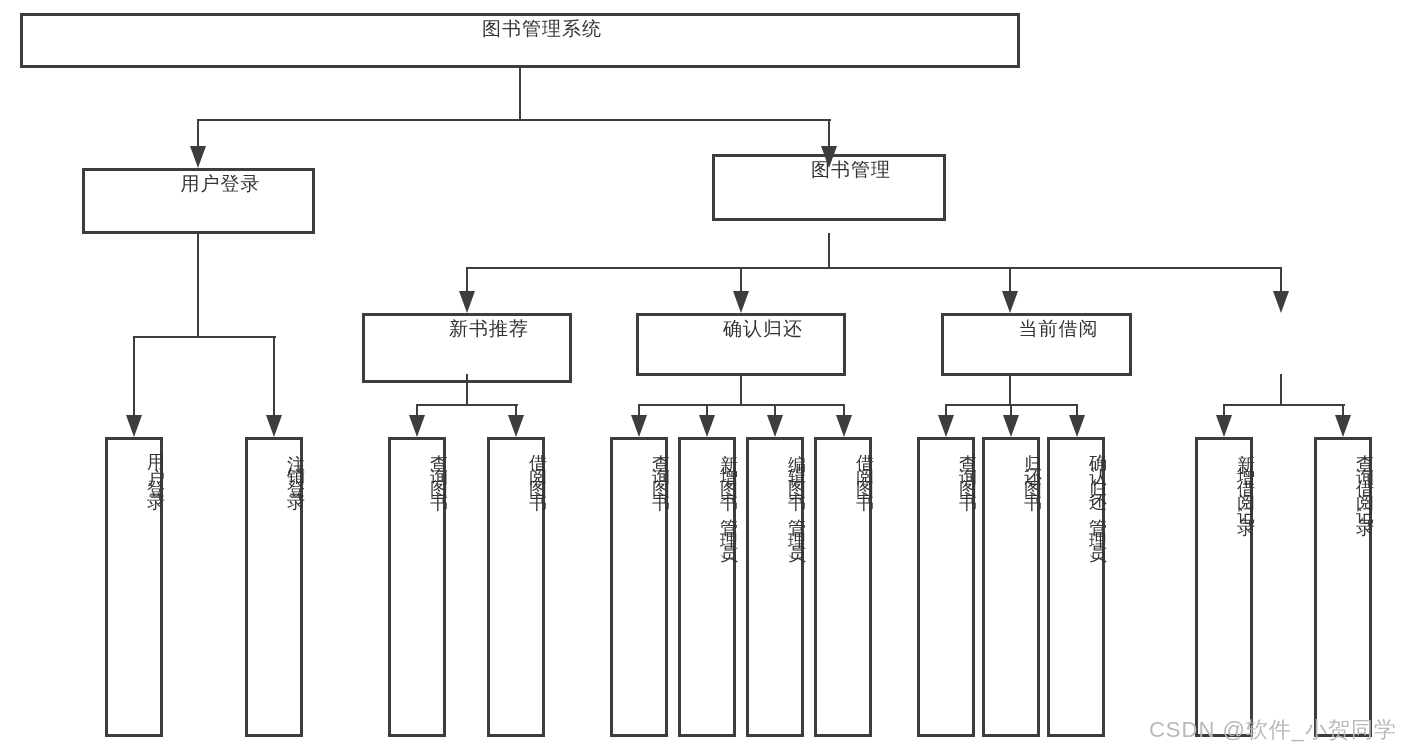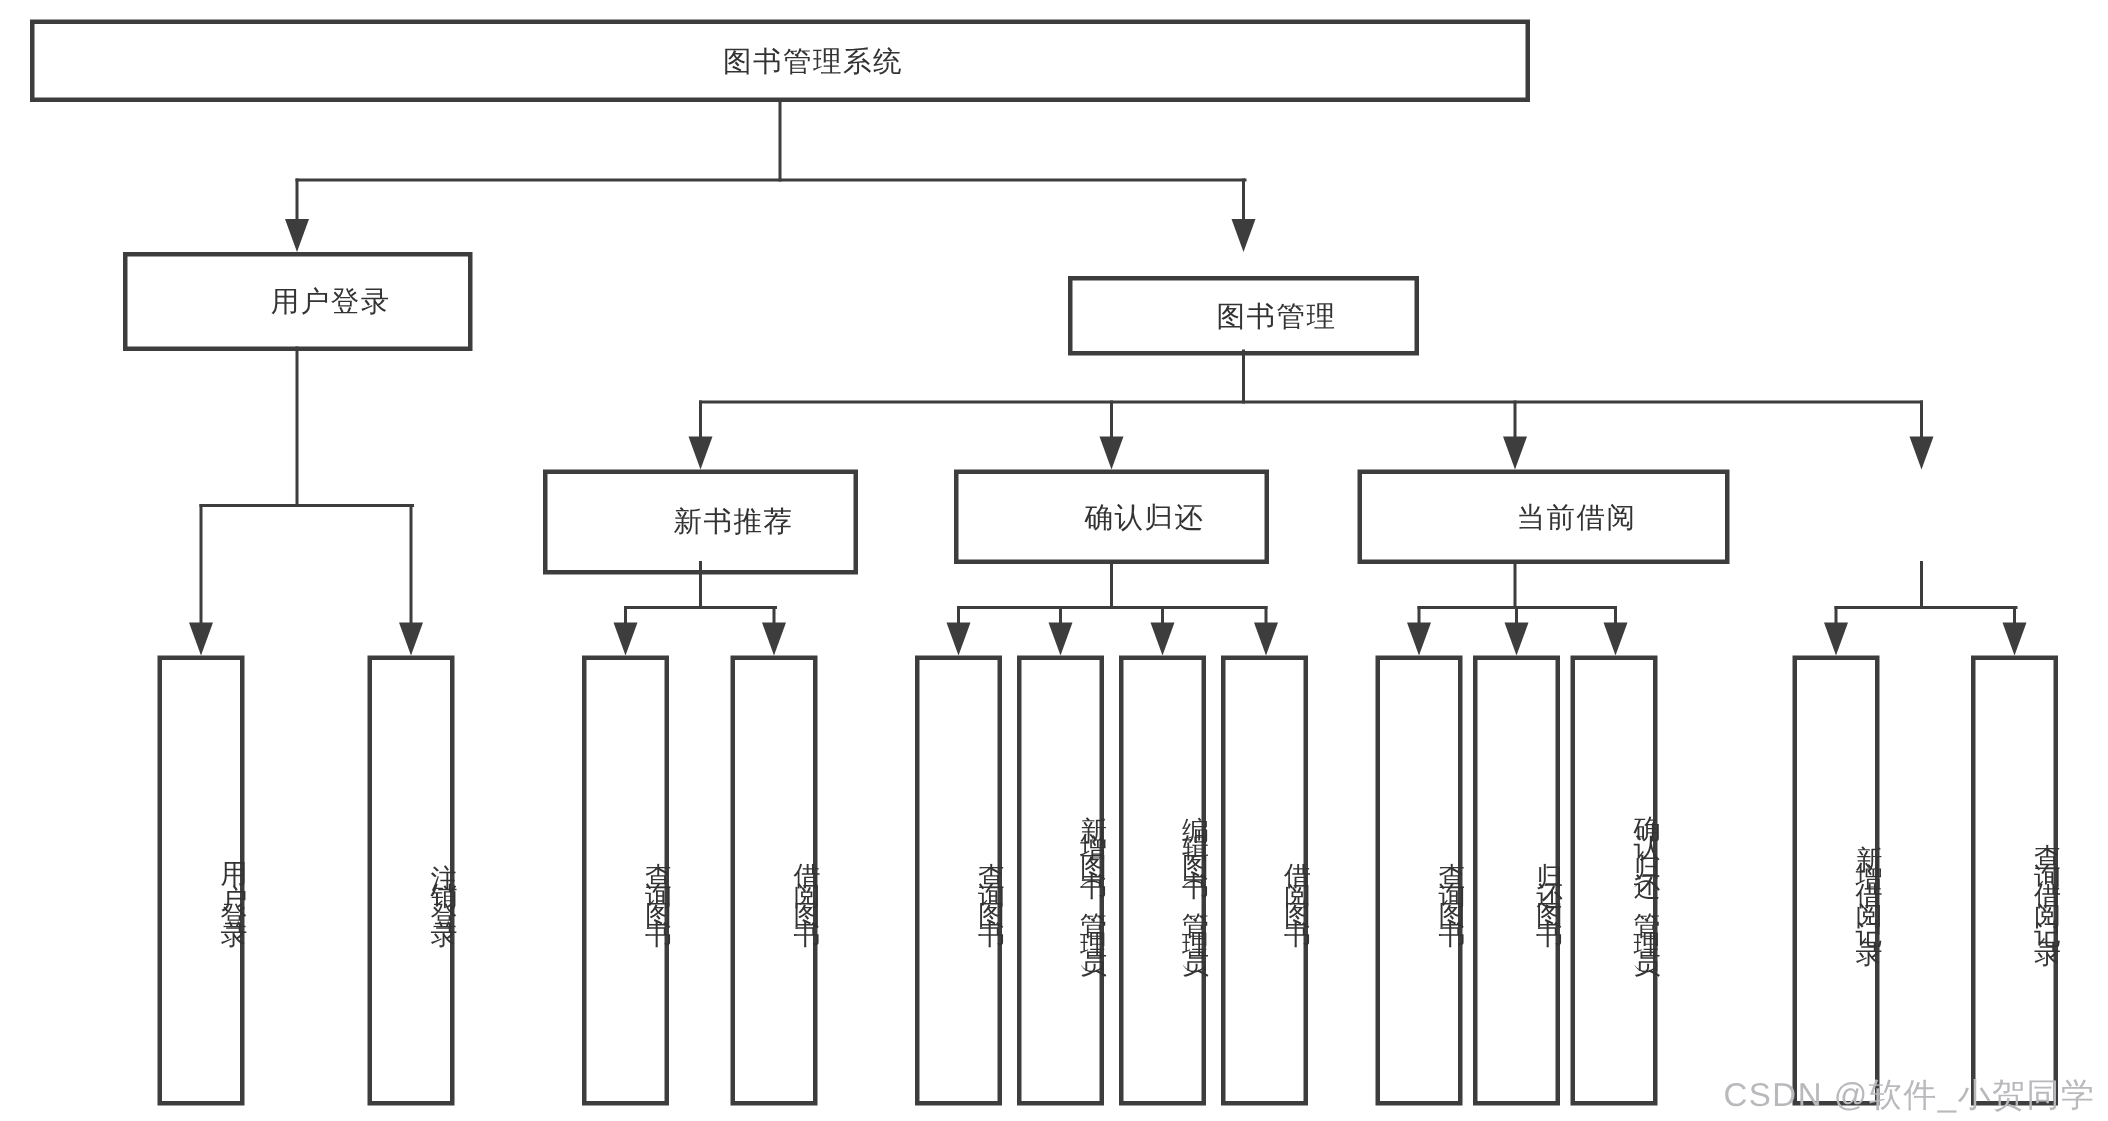--- a/index.html
+++ b/index.html
@@ -18,21 +18,21 @@
     width:1405px;
     height:747px;
     background:var(--background);
     overflow:hidden;
   }
   .node{
     position:absolute;
     border:3px solid var(--line);
     background:var(--background);
     display:flex;
-    align-items:center;
+    align-items:flex-start;
     justify-content:center;
     color:var(--text);
     padding-left:44px;
   }
   .node.h span{
     font-size:19px;
     letter-spacing:1px;
     white-space:nowrap;
   }
   .node.v span{
@@ -68,31 +68,31 @@
 
 <div class="canvas">
 
   <div class="node h" style="left:20px;top:13px;width:1000px;height:55px">
     <span>图书管理系统</span>
   </div>
 
   <div class="node h" style="left:82px;top:168px;width:233px;height:66px">
     <span>用户登录</span>
   </div>
-  <div class="node h" style="left:712px;top:184px;width:234px;height:53px">
+  <div class="node h" style="left:712px;top:154px;width:234px;height:67px">
     <span>图书管理</span>
   </div>
 
   <div class="node h" style="left:362px;top:313px;width:210px;height:70px">
     <span>新书推荐</span>
   </div>
   <div class="node h" style="left:636px;top:313px;width:210px;height:63px">
     <span>确认归还</span>
   </div>
-  <div class="node h" style="left:905px;top:313px;width:248px;height:63px">
+  <div class="node h" style="left:941px;top:313px;width:191px;height:63px">
     <span>当前借阅</span>
   </div>
 
   <div class="node v" style="left:105px;top:437px;width:58px;height:300px">
     <span>用户登录</span>
   </div>
   <div class="node v" style="left:245px;top:437px;width:58px;height:300px">
     <span>注销登录</span>
   </div>
 

